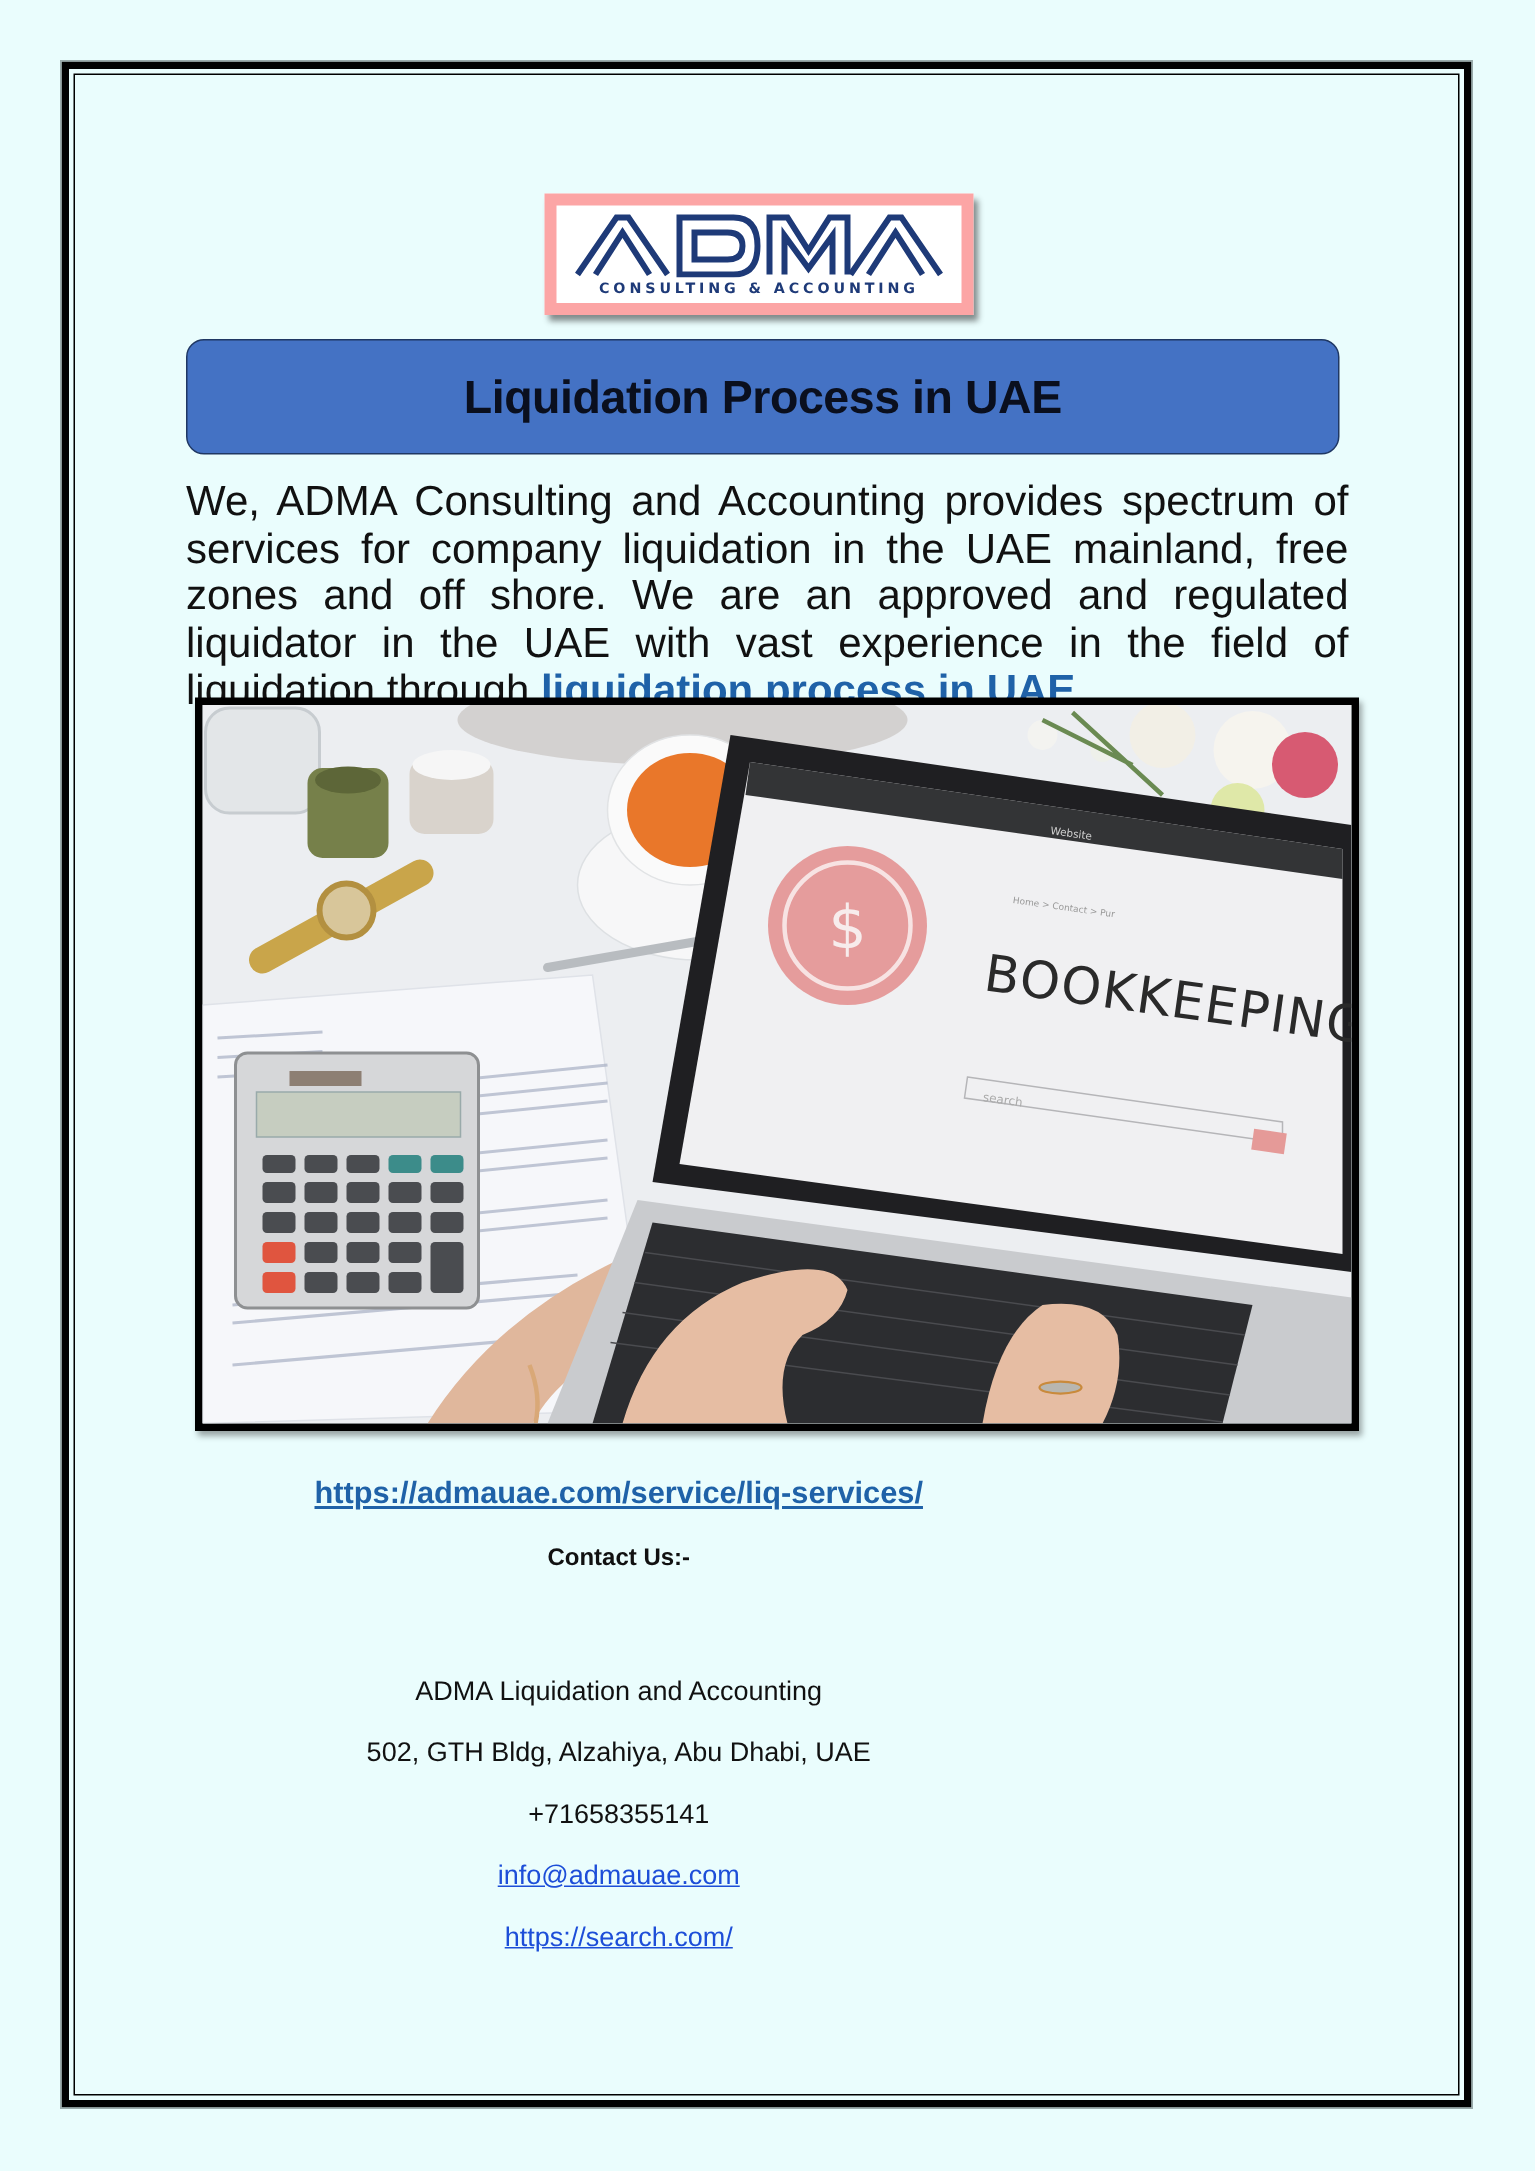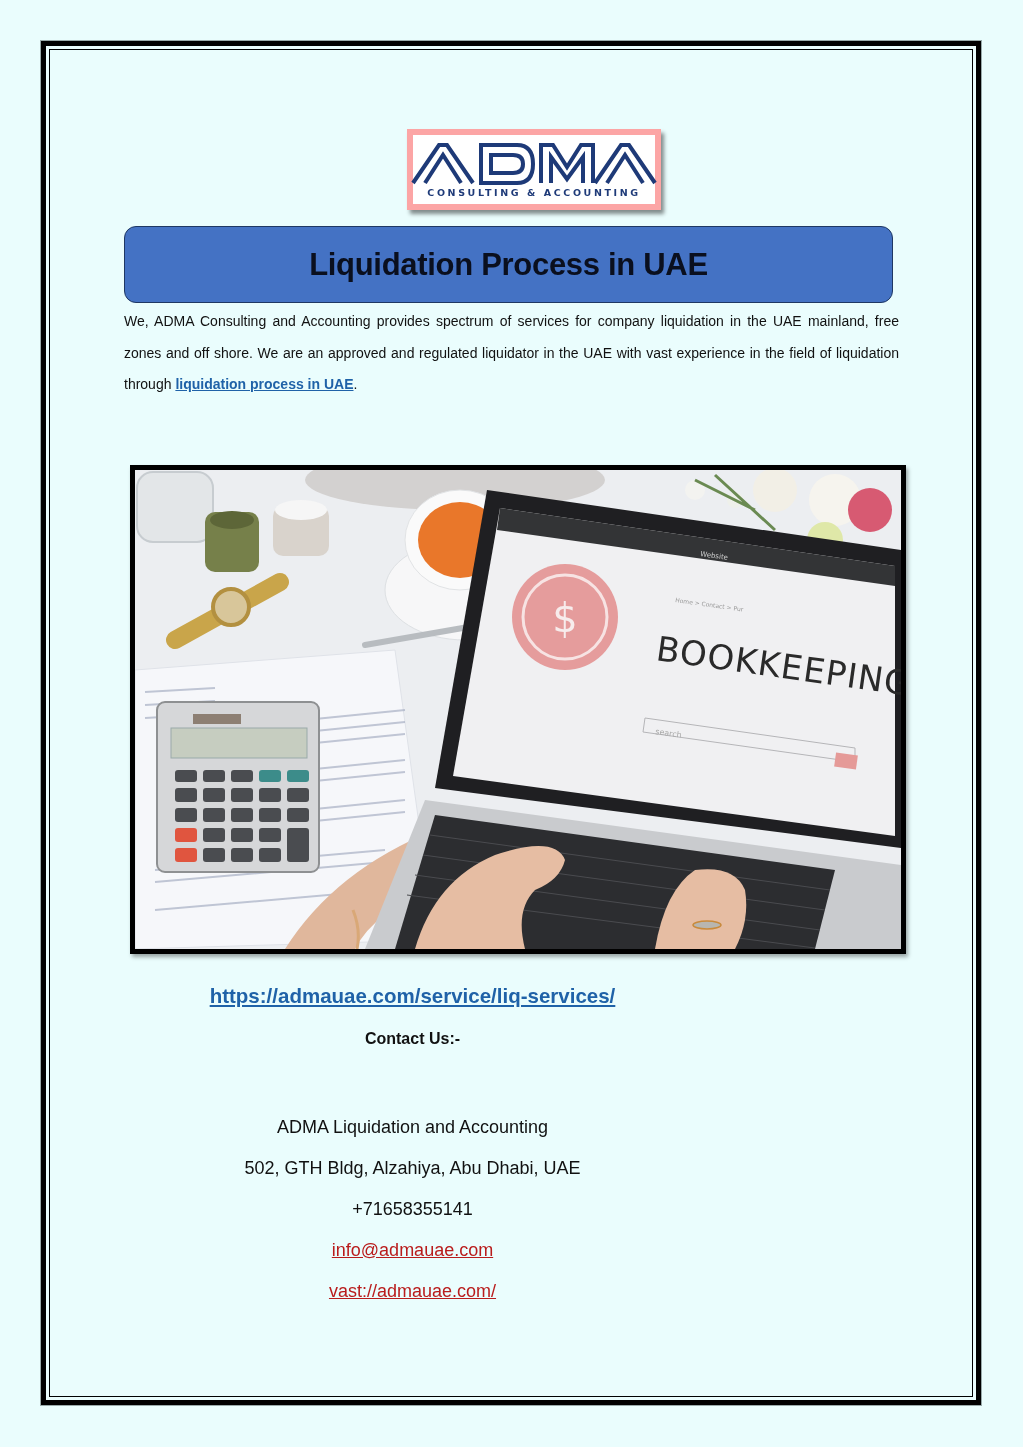--- a/index.html
+++ b/index.html
@@ -17,26 +17,26 @@
       border: 5px solid #000;
       outline: 1px solid #9aa;
     }
     .frame-inner {
       position: absolute; left: 49px; top: 49px; width: 924px; height: 1348px;
       box-sizing: border-box;
       border: 1.5px solid #000;
     }
     
     .logo {
-      position: absolute; left: 363px; top: 129px; width: 254px; height: 81px;
-      box-sizing: border-box;
-      border: 6px solid #fca5a5;
+      position: absolute; left: 363px; top: 129px; width: 286px; height: 81px;
+      box-sizing: border-box;
+      border: 8px solid #fca5a5;
       background: #fff;
       box-shadow: 3px 4px 4px rgba(0,0,0,0.45);
-      display: flex; flex-direction: column; align-items: center; justify-content: center; margin-left: 44px;
+      display: flex; flex-direction: column; align-items: center; justify-content: center;
     }
     .logo svg { display: block; }
     .logo-sub {
       font-family: "DejaVu Sans", sans-serif;
       font-weight: bold; font-size: 9.5px; letter-spacing: 2.6px;
       color: #1e3a78; margin-top: 2px;
     }
     
     .banner {
       position: absolute; left: 124px; top: 226px; width: 769px; height: 77px;
@@ -46,22 +46,22 @@
       border-radius: 12px;
       display: flex; align-items: center; justify-content: center;
     }
     .banner-title {
       font-family: "Liberation Sans", sans-serif;
       font-weight: bold; font-size: 31px; color: #0a0f1e;
       letter-spacing: -0.3px;
     }
     
     .intro {
-      position: absolute; left: 124px; top: 306px; width: 775px;
-      font-size: 14px; line-height: 31.5px;
+      position: absolute; left: 124px; top: 318px; width: 775px;
+      font-size: 28px; line-height: 31.5px;
       text-align: justify; color: #111;
     }
     .intro a {
       color: #1f62a8; font-weight: bold; text-decoration: underline;
     }
     
     .photo {
       position: absolute; left: 130px; top: 465px; width: 776px; height: 489px;
       box-sizing: border-box;
       border: 5px solid #000;
@@ -75,21 +75,21 @@
       position: absolute; left: 0; width: 825px; text-align: center;
     }
     .url-main {
       top: 984px; font-size: 20.5px; font-weight: bold;
     }
     .url-main a { color: #1f62a8; text-decoration: underline; }
     .contact-head {
       top: 1030px; font-size: 16px; font-weight: bold; color: #111;
     }
     .contact-line { font-size: 18px; color: #111; }
-    .contact-line a { color: #b91c1c; text-decoration: underline; }
+    .contact-line a { color: #1d4ed8; text-decoration: underline; }
   </style>
 </head>
 <body>
 
 <div class="frame-outer"></div>
 <div class="frame-inner"></div>
 
 <div class="logo">
   <svg width="250" height="44" viewBox="0 0 250 44">
     <g fill="none" stroke="#1e3a78" stroke-width="4" stroke-linejoin="miter">
@@ -242,14 +242,14 @@
 </div>
 
 <div class="center-line contact-head">Contact Us:-</div>
 <div class="center-line contact-line" style="top:1117px;">ADMA Liquidation and Accounting</div>
 <div class="center-line contact-line" style="top:1158px;">502, GTH Bldg, Alzahiya, Abu Dhabi, UAE</div>
 <div class="center-line contact-line" style="top:1199px;">+71658355141</div>
 <div class="center-line contact-line" style="top:1240px;">
   <a>info@admauae.com</a>
 </div>
 <div class="center-line contact-line" style="top:1281px;">
-  <a>vast://admauae.com/</a>
+  <a>https://search.com/</a>
 </div>
 
 </body></html>

